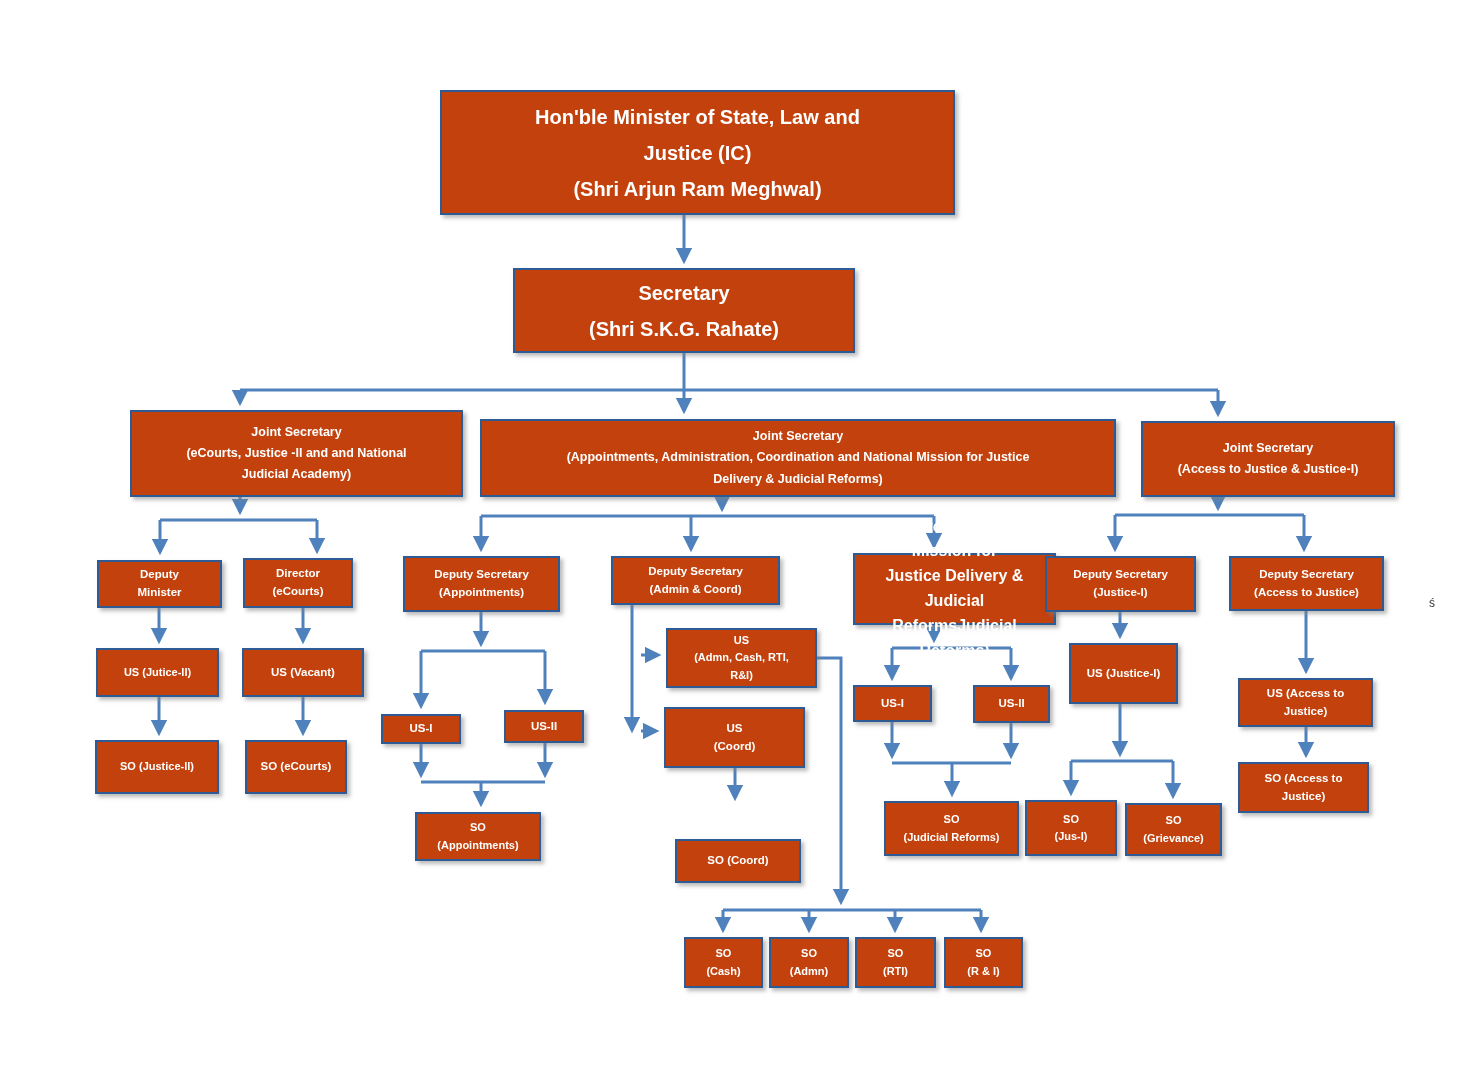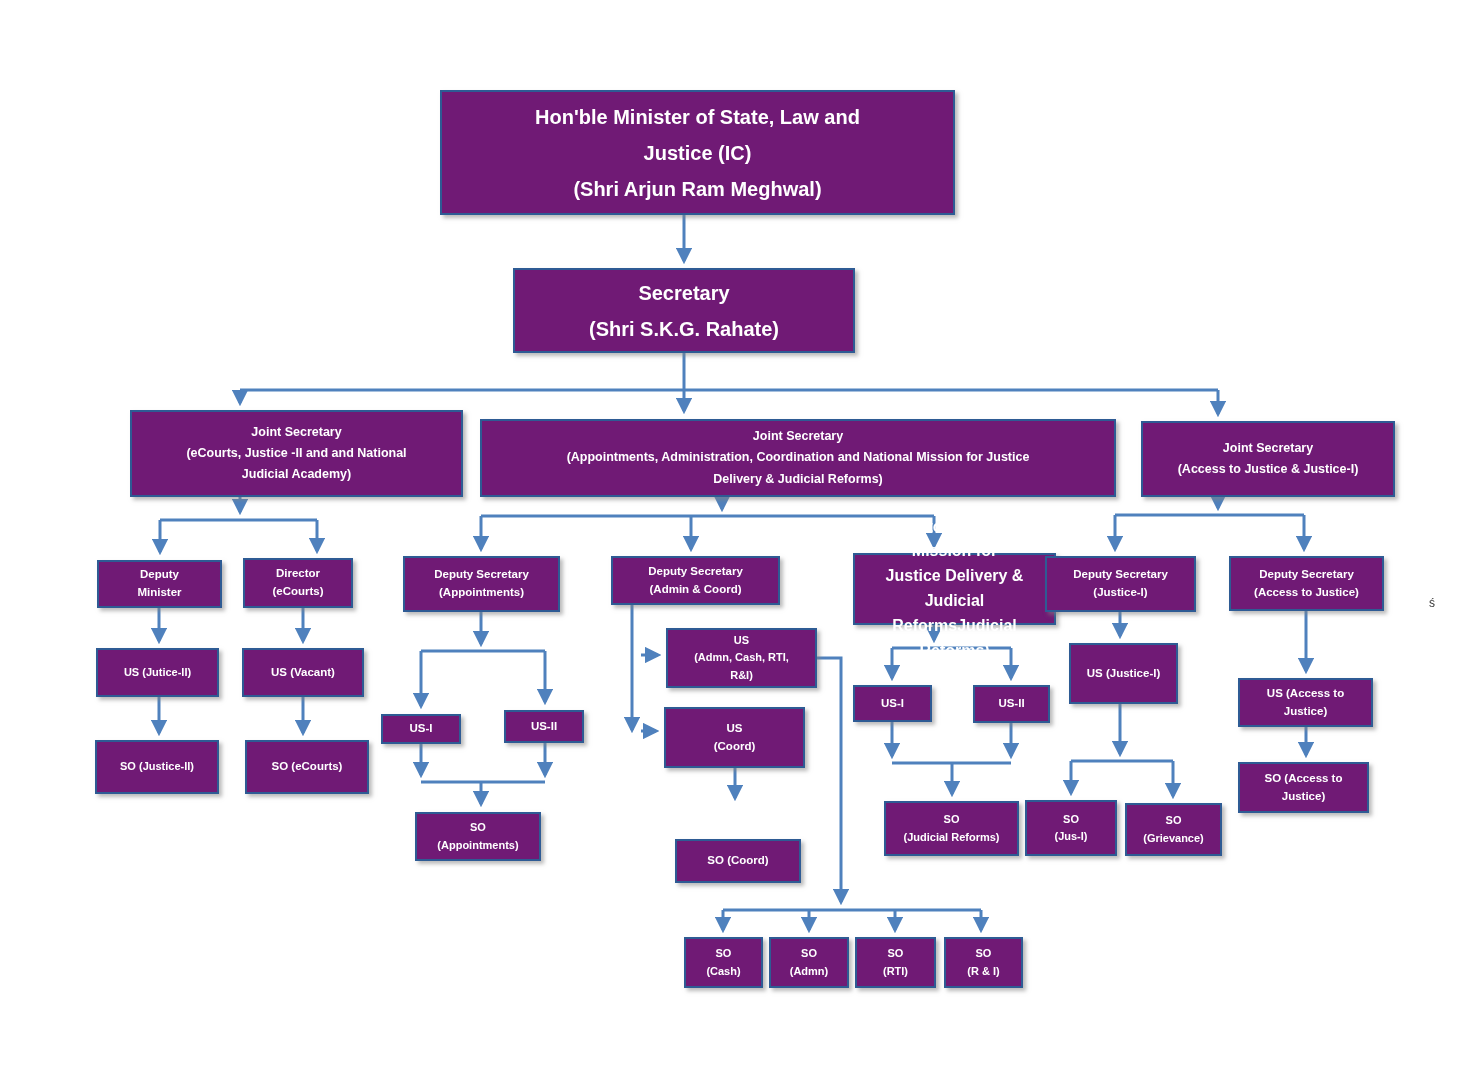--- a/index.html
+++ b/index.html
@@ -10,21 +10,21 @@
     font-family:"Liberation Sans", sans-serif;
     overflow:hidden;
   }
   #wires{position:absolute;left:0;top:0;width:1475px;height:1071px;}
   .node{
     position:absolute;
     box-sizing:border-box;
     display:flex;align-items:center;justify-content:center;
     text-align:center;
     white-space:pre-line;
-    background:#701a75;
+    background:#c2410c;
     border:2px solid #2e5b94;
     color:#ffffff;
     font-weight:bold;
     line-height:1.55;
     box-shadow:3px 3px 4px rgba(130,130,130,0.55);
     padding:2px;
   }
   .lg{line-height:1.8;}
   .js{line-height:1.7;margin-left:48px;}
   .stray{
@@ -154,21 +154,21 @@
 R&amp;I)</div>
   <div class="node" style="left:664px;top:707px;width:141px;height:61px;font-size:11.5px">US
 (Coord)</div>
   <div class="node" style="left:853px;top:685px;width:79px;height:37px;font-size:11.5px">US-I</div>
   <div class="node" style="left:973px;top:685px;width:77px;height:38px;font-size:11.5px">US-II</div>
   <div class="node" style="left:1069px;top:643px;width:109px;height:61px;font-size:11.5px">US (Justice-I)</div>
   <div class="node" style="left:1238px;top:678px;width:135px;height:49px;font-size:11.5px">US (Access to
 Justice)</div>
 
   <div class="node" style="left:95px;top:740px;width:124px;height:54px;font-size:11px">SO (Justice-II)</div>
-  <div class="node" style="left:245px;top:740px;width:124px;height:54px;font-size:11.5px">SO (eCourts)</div>
+  <div class="node" style="left:245px;top:740px;width:102px;height:54px;font-size:11.5px">SO (eCourts)</div>
   <div class="node" style="left:415px;top:812px;width:126px;height:49px;font-size:11px">SO
 (Appointments)</div>
   <div class="node" style="left:675px;top:839px;width:126px;height:44px;font-size:11.5px">SO (Coord)</div>
   <div class="node" style="left:884px;top:801px;width:135px;height:55px;font-size:11px">SO
 (Judicial Reforms)</div>
   <div class="node" style="left:1025px;top:800px;width:92px;height:56px;font-size:11px">SO
 (Jus-I)</div>
   <div class="node" style="left:1125px;top:803px;width:97px;height:53px;font-size:11px">SO
 (Grievance)</div>
   <div class="node" style="left:1238px;top:762px;width:131px;height:51px;font-size:11.5px">SO  (Access to

